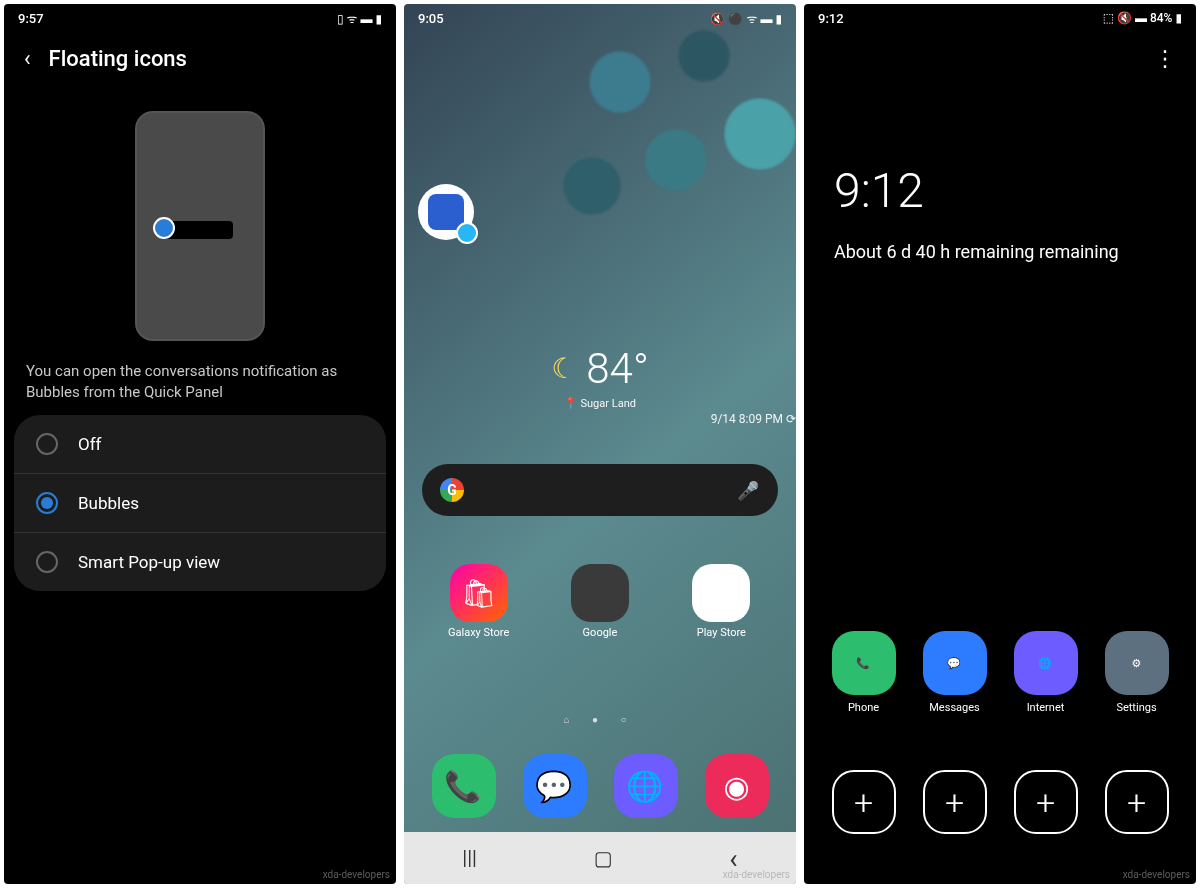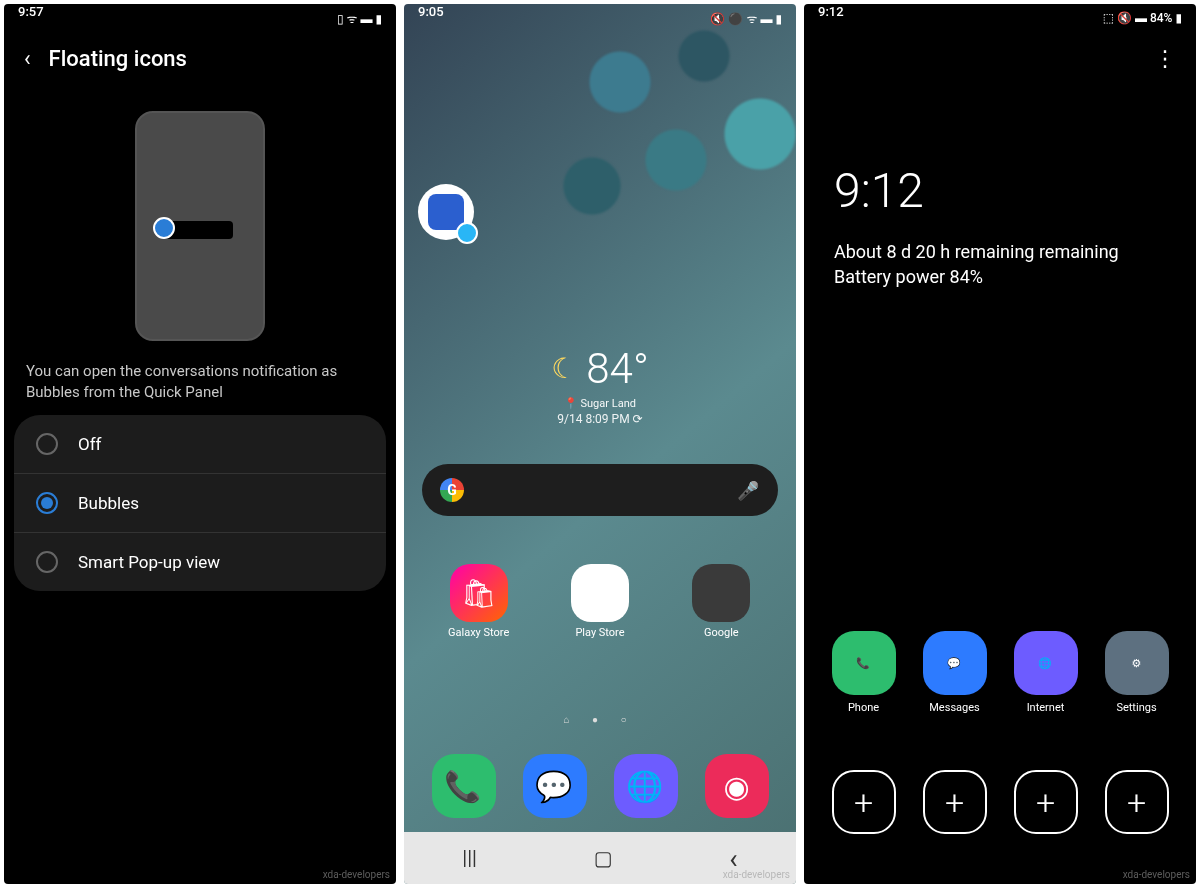--- a/index.html
+++ b/index.html
@@ -22,20 +22,21 @@
   }
   .p1 { background: #000; }
   .p2 { background: linear-gradient(140deg,#345 0%, #5b8a8f 55%, #4a6f70 100%); }
   .p3 { background: #000; }
 
   
   .status {
     height: 28px;
     display: flex;
     justify-content: space-between;
+    align-items: center;
     padding: 0 14px;
     font-size: 13px;
     font-weight: 500;
   }
   .status .right { display:flex; gap:4px; align-items:center; font-size:12px; }
 
   
   .hdr {
     display:flex; align-items:center; gap:18px;
     padding: 14px 20px 10px;
@@ -98,21 +99,21 @@
     width:36px;height:36px;border-radius:8px;background:#2b5fcf;
     position:relative;
   }
   .bubble-badge{position:absolute;right:-4px;bottom:-4px;width:22px;height:22px;border-radius:50%;background:#29b6f6;border:2px solid #fff;}
   .weather{
     text-align:center;color:#fff;position:absolute;top:340px;left:0;right:0;
   }
   .wtemp{font-size:42px;font-weight:300;display:flex;gap:10px;justify-content:center;align-items:center;}
   .moon{color:#ffd95e;font-size:28px;}
   .wloc{font-size:11px;margin-top:4px;opacity:.95;}
-  .wdt{font-size:12px;margin-top:2px;opacity:.9;}
+  .wdt{font-size:12px;margin-top:2px;opacity:.9;text-align:right;}
   .search{
     position:absolute;left:18px;right:18px;top:460px;
     height:52px;border-radius:28px;background:#1e1e1e;
     display:flex;align-items:center;justify-content:space-between;
     padding:0 18px;
   }
   .glogo{width:24px;height:24px;border-radius:50%;
     background:conic-gradient(#ea4335 0 25%, #fbbc05 0 50%, #34a853 0 75%, #4285f4 0 100%);
     display:flex;align-items:center;justify-content:center;font-weight:bold;color:#fff;font-size:14px;}
   .approw{
@@ -216,39 +217,39 @@
     <div class="wdt">9/14 8:09 PM ⟳</div>
   </div>
   <div class="search">
     <span class="glogo">G</span>
     <span style="color:#fff;font-size:18px;">🎤</span>
   </div>
   <div class="approw r1">
     <div class="appitem">
       <div class="appicon" style="background:linear-gradient(135deg,#f0a,#f60);">🛍</div>
       <div>Galaxy Store</div>
-    </div>
-    <div class="appitem">
-      <div class="appicon" style="background:#fff;">▶</div>
-      <div>Play Store</div>
     </div>
     <div class="appitem">
       <div class="appicon" style="background:#3a3a3a;font-size:10px;display:grid;grid-template-columns:1fr 1fr 1fr;gap:2px;padding:8px;">
         <span style="background:#ea4335;border-radius:3px;"></span>
           <span style="background:#fbbc05;border-radius:3px;"></span>
           <span style="background:#34a853;border-radius:3px;"></span>
         <span style="background:#4285f4;border-radius:3px;"></span>
           <span style="background:#ea4335;border-radius:3px;"></span>
           <span style="background:#0f9d58;border-radius:3px;"></span>
         <span style="background:#ff6d00;border-radius:3px;"></span>
           <span style="background:#db4437;border-radius:3px;"></span>
           <span style="background:#4285f4;border-radius:3px;"></span>
       </div>
       <div>Google</div>
     </div>
+    <div class="appitem">
+      <div class="appicon" style="background:#fff;">▶</div>
+      <div>Play Store</div>
+    </div>
   </div>
   <div class="pagedots">⌂ ● ○</div>
   <div class="dock">
     <div class="dockicon" style="background:#2dbd6e;">
         <span style="color:#fff;font-size:30px;">📞</span>
       </div>
     <div class="dockicon" style="background:#2d7bff;">
         <span style="color:#fff;font-size:30px;">💬</span>
       </div>
     <div class="dockicon" style="background:#6d5cff;">
@@ -267,22 +268,21 @@
 </div>
 
 <div class="phone p3">
   <div class="status">
     <span>9:12</span>
     <span class="right">⬚ 🔇 ▬ 84% ▮</span>
   </div>
   <div class="menu-dots">⋮</div>
   <div class="bigtime">9:12</div>
   <div class="binfo">
-    <div>About 8 d 20 h remaining remaining</div>
-    <div>Battery power 84%</div>
+    <div>About 6 d 40 h remaining remaining</div>
   </div>
   <div class="dock">
     <div class="appitem">
       <div class="p3appicon" style="background:#2dbd6e;">📞</div>
       <div>Phone</div>
     </div>
     <div class="appitem">
       <div class="p3appicon" style="background:#2d7bff;">💬</div>
       <div>Messages</div>
     </div>

